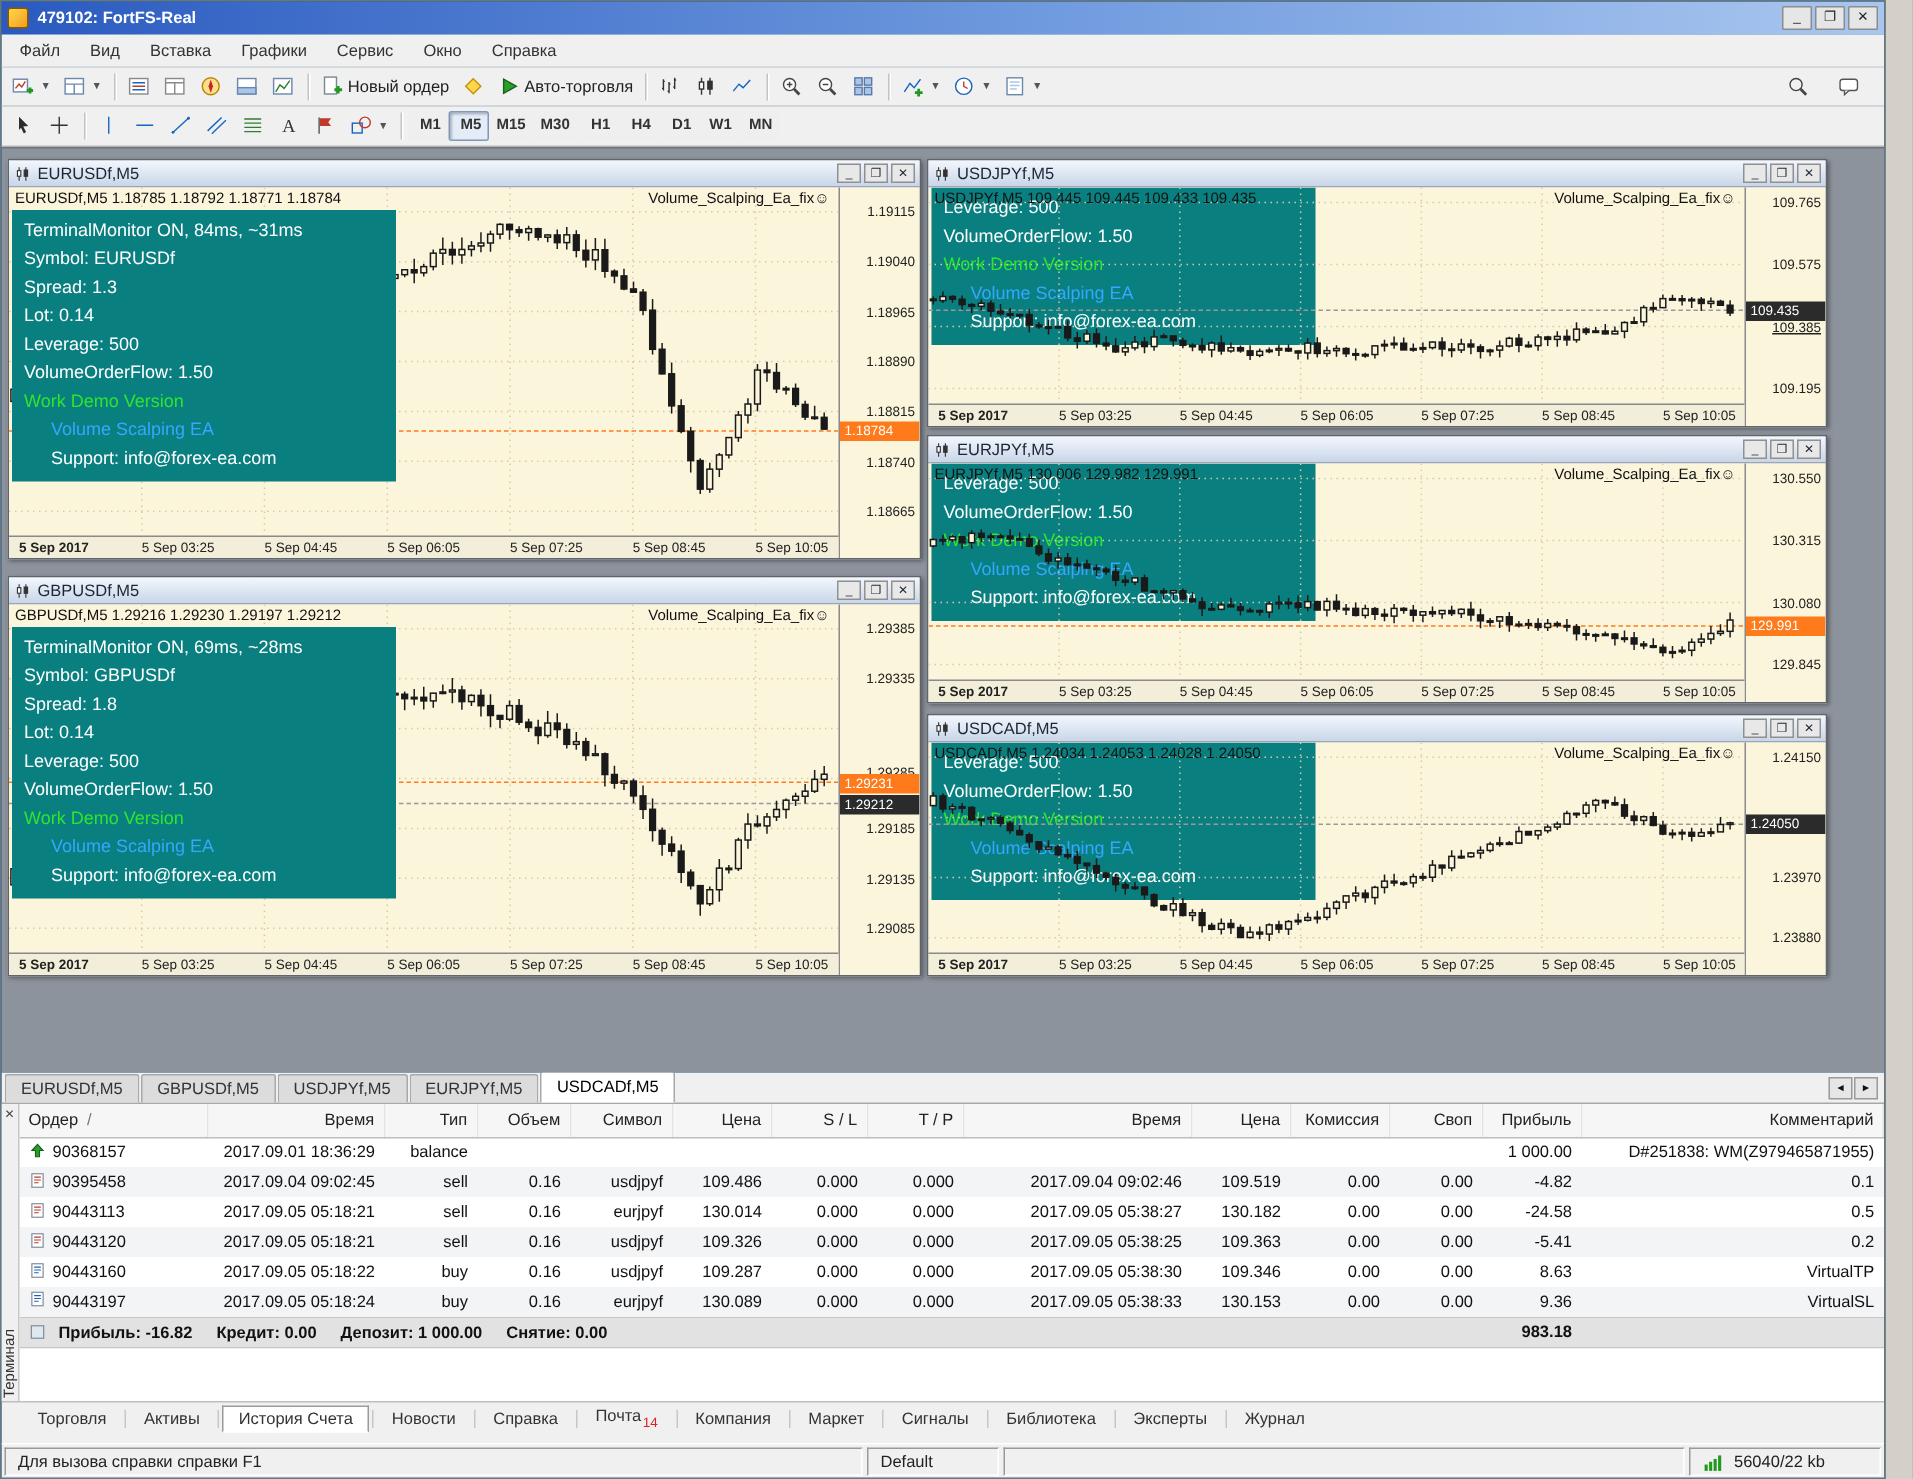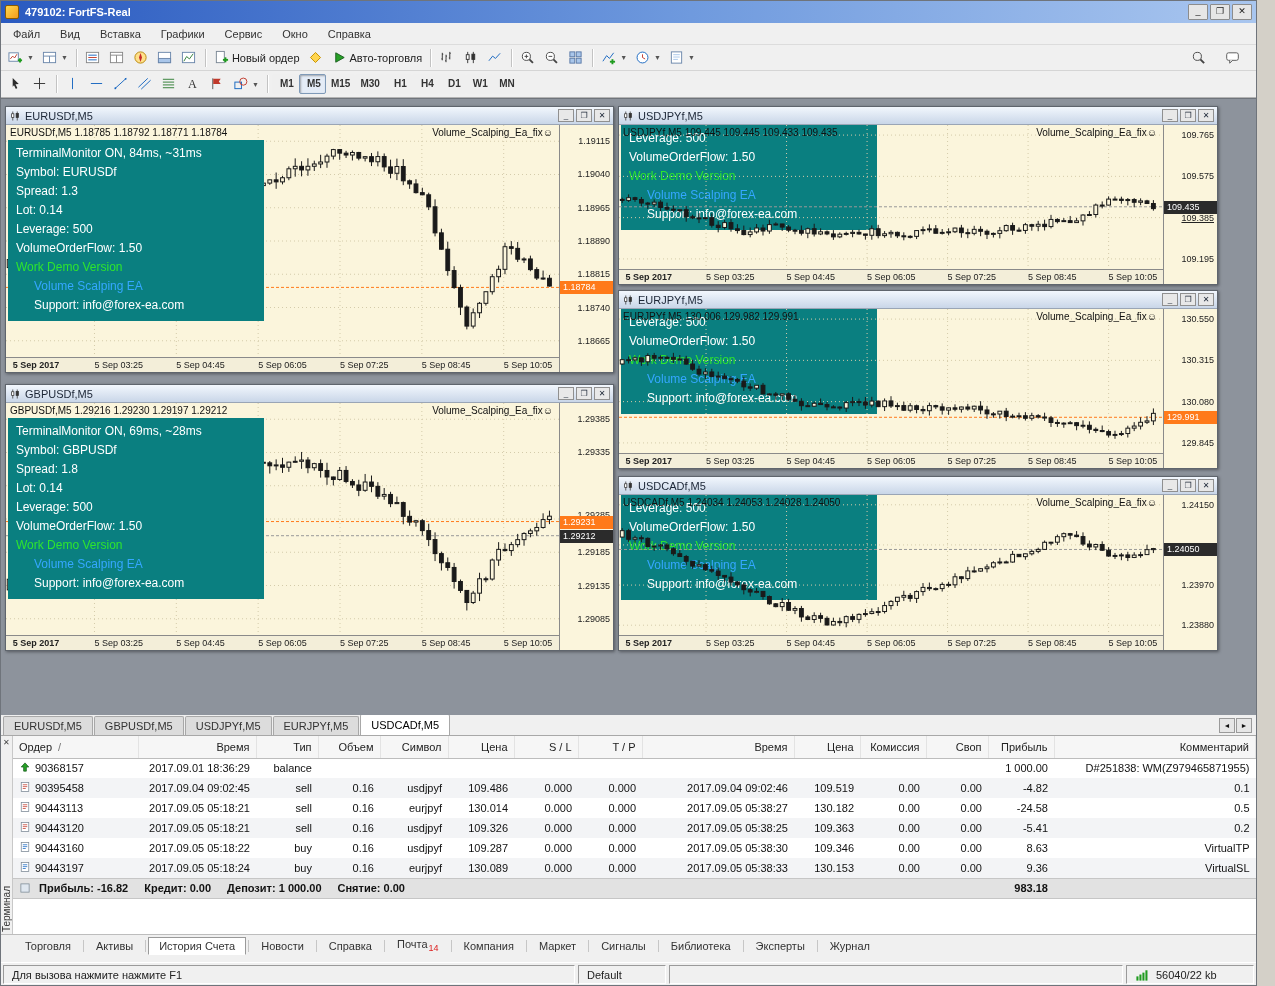--- a/index.html
+++ b/index.html
@@ -1851,21 +1851,21 @@
       <span class="btab"><span>Библиотека</span></span>
       <span class="btab-div"></span>
       <span class="btab"><span>Эксперты</span></span>
       <span class="btab-div"></span>
       <span class="btab"><span>Журнал</span></span>
     </div>
 
   <div class="gapstrip"></div>
 
   <div class="statusbar">
-    <div class="sb-panel sb-help">Для вызова нажмите нажмите F1</div>
+    <div class="sb-panel sb-help">Для вызова справки справки F1</div>
     <div class="sb-panel sb-default">Default</div>
     <div class="sb-panel sb-spacer"></div>
     <div class="sb-panel sb-traffic">
       <span class="tb-ic">
           <svg viewBox="0 0 16 16" fill="none" stroke-width="1">
             <rect x="1.5" y="10" width="2.2" height="4.5" fill="#1e9b1e"></rect>
             <rect x="4.7" y="8" width="2.2" height="6.5" fill="#1e9b1e"></rect>
             <rect x="7.9" y="6" width="2.2" height="8.5" fill="#1e9b1e"></rect>
             <rect x="11.1" y="3.5" width="2.2" height="11" fill="#1e9b1e"></rect>
           </svg>

